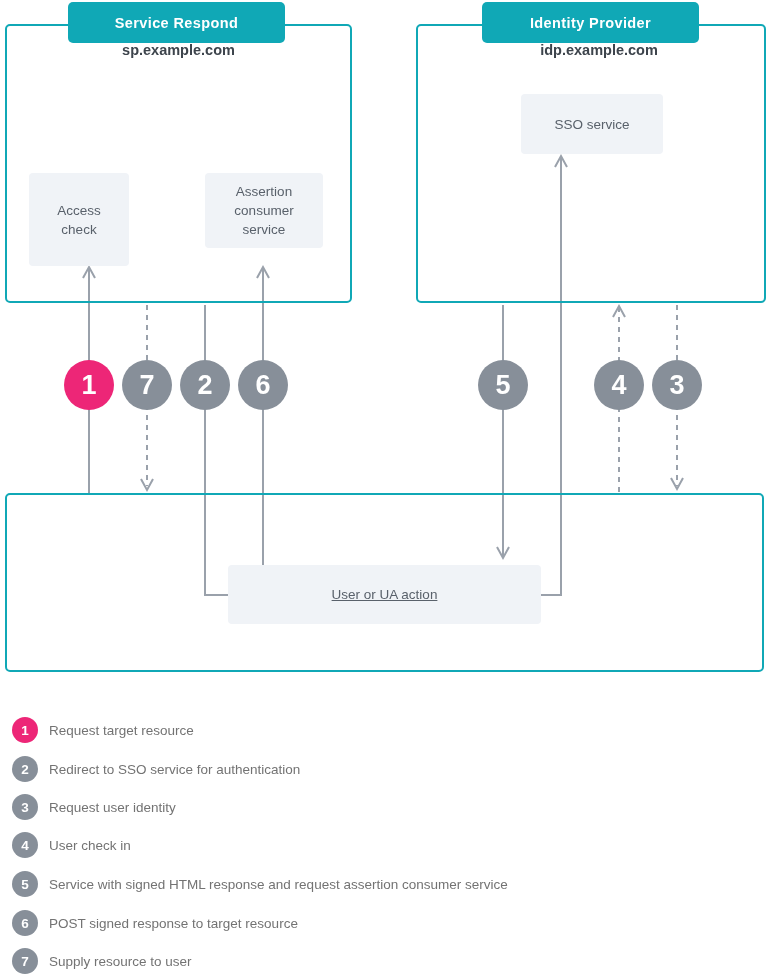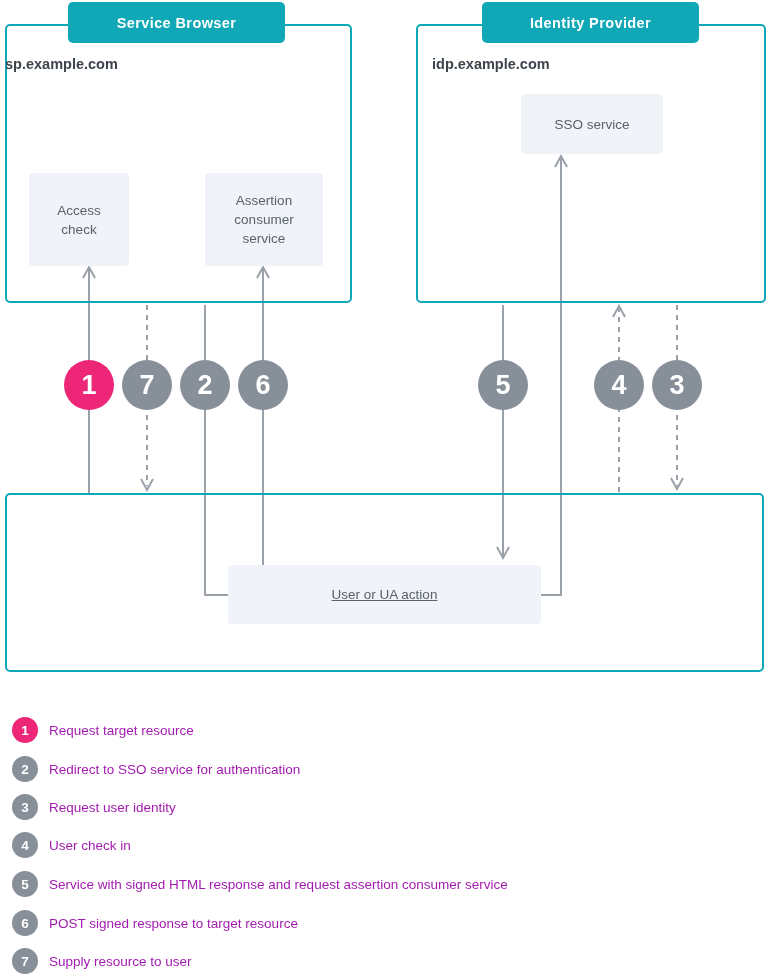--- a/index.html
+++ b/index.html
@@ -41,21 +41,22 @@
     justify-content: center;
     z-index: 6;
   }
   .sp-tab      { left: 68px;  top: 2px;   width: 217px; }
   .idp-tab     { left: 482px; top: 2px;   width: 217px; }
   .browser-tab { left: 277px; top: 472px; width: 215px; }
 
   
   .host {
     position: absolute;
-    top: 56px;
+    top: 42px;
+    text-align: center;
     font-size: 14.5px;
     font-weight: 700;
     color: #3d444c;
     z-index: 4;
   }
   .sp-host  { left: 5px;   width: 347px; }
   .idp-host { left: 416px; width: 350px; padding-left: 16px; }
 
   
   .node {
@@ -66,21 +67,21 @@
     align-items: center;
     justify-content: center;
     text-align: center;
     font-size: 13.5px;
     color: #59616b;
     line-height: 19px;
     z-index: 4;
   }
   .node-resource   { left: 106px; top: 94px;  width: 141px; height: 60px; }
   .node-access     { left: 29px;  top: 173px; width: 100px; height: 93px; }
-  .node-acs        { left: 205px; top: 173px; width: 118px; height: 93px; }
+  .node-acs        { left: 205px; top: 173px; width: 118px; height: 75px; }
   .node-sso        { left: 521px; top: 94px;  width: 142px; height: 60px; text-align: right; }
   .node-useraction { left: 228px; top: 565px; width: 313px; height: 59px; text-decoration: underline; }
   .node-access span { display: inline-block; width: 62px; }
   .node-acs span    { display: inline-block; width: 92px; }
 
   
   .lines-layer {
     position: absolute;
     left: 0; top: 0;
     width: 768px; height: 980px;
@@ -131,21 +132,21 @@
     font-weight: 700;
     display: flex;
     align-items: center;
     justify-content: center;
     flex: 0 0 26px;
   }
   .legend-circle.pink { background: #ed2677; }
   .legend-label {
     margin-left: 11px;
     font-size: 13.5px;
-    color: #a21caf;
+    color: #737373;
     white-space: nowrap;
   }
   .row-1 { top: 717px; }
   .row-2 { top: 756px; }
   .row-3 { top: 794px; }
   .row-4 { top: 832px; }
   .row-5 { top: 871px; }
   .row-6 { top: 910px; }
   .row-7 { top: 948px; }
 </style>
@@ -175,21 +176,21 @@
 
     <path stroke-dasharray="5 5" d="M619 492 V307"></path>
     <path d="M613 317 L619 306 L625 317"></path>
 
     <path stroke-dasharray="5 5" d="M677 305 V486"></path>
     <path d="M671 478 L677 489 L683 478"></path>
   </svg>
 
   <div class="entity sp-box"></div>
   <div class="tab sp-tab">
-    <span>Service Browser</span>
+    <span>Service Respond</span>
   </div>
   <div class="host sp-host">sp.example.com</div>
   <div class="node node-access">
     <span>Access check</span>
   </div>
   <div class="node node-acs">
     <span>Assertion consumer service</span>
   </div>
 
   <div class="entity idp-box"></div>

